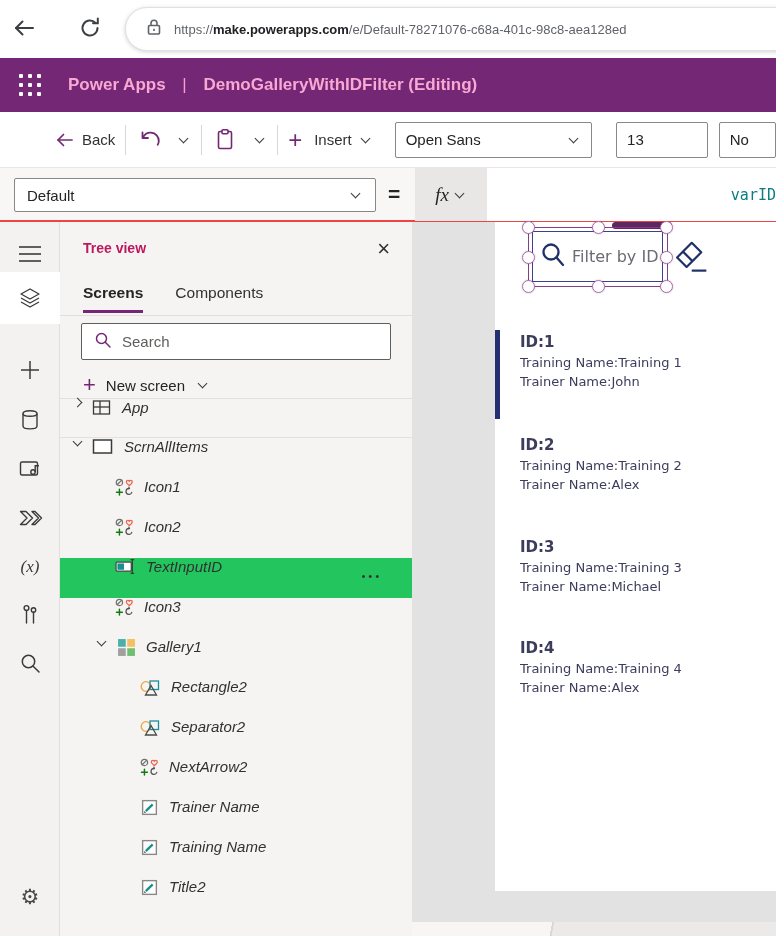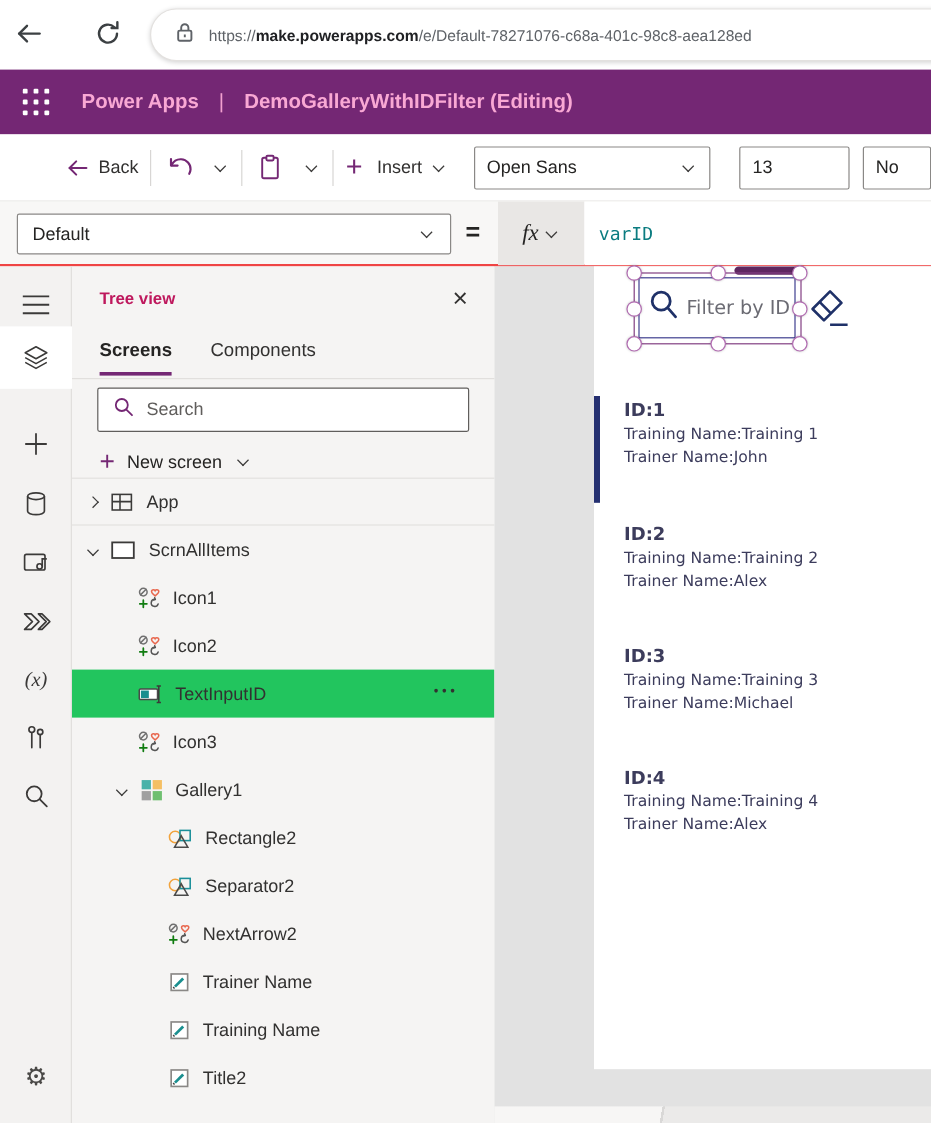--- a/index.html
+++ b/index.html
@@ -43,21 +43,21 @@
                  border-bottom:2px solid #ef4444; }
   .prop-select { position:absolute; left:14px; top:10px; width:362px; height:34px; background:#fff;
                  border:1px solid #8a8886; border-radius:2px; display:flex; align-items:center;
                  padding:0 12px; font-size:15px; color:#252423; cursor:pointer; }
   .prop-select .chev { margin-left:auto; }
   .equals { position:absolute; left:388px; top:14px; font-size:21px; font-weight:700; color:#252423; }
   .fx-btn { position:absolute; left:415px; top:0; width:72px; height:53px; background:#e9e7e5;
             display:flex; align-items:center; justify-content:center; cursor:pointer; }
   .fx-btn .fx { font-family:"Liberation Serif",serif; font-style:italic; font-size:19px; color:#252423; }
   .formula-field { position:absolute; left:487px; top:0; width:289px; height:53px; background:#fff;
-                   display:flex; align-items:center; }
+                   display:flex; align-items:center;justify-content:flex-end; }
   .formula-text { font-family:"DejaVu Sans Mono",monospace; font-size:15px; color:#0b7c80; margin-left:12px; }
 
   
   .rail { position:absolute; left:0; top:222px; width:60px; height:714px; background:#f3f2f1;
           border-right:1px solid #e1dfdd; }
   .rail-item { position:absolute; left:0; width:60px; height:44px; display:flex;
                align-items:center; justify-content:center; cursor:pointer; color:#3b3a39; }
   .rail-item.selected { background:#fff; height:52px; }
   .rail svg { stroke:#3b3a39; fill:none; stroke-width:1.4; }
   .varx { font-family:"Liberation Serif",serif; font-style:italic; font-size:17px; color:#3b3a39; }
@@ -74,21 +74,21 @@
   .tp-search { position:absolute; left:21px; top:101px; width:310px; height:37px; background:#fff;
                border:1px solid #605e5c; border-radius:2px; display:flex; align-items:center; }
   .tp-search input { border:none; outline:none; font-size:15px; color:#323130; width:230px;
                      font-family:"Liberation Sans",sans-serif; background:transparent; }
   .tp-search input::placeholder { color:#605e5c; }
   .new-screen { position:absolute; left:23px; top:146px; height:34px; display:flex; align-items:center; cursor:pointer; }
   .plus-purple { color:#742774; font-size:22px; font-weight:400; margin-right:10px; line-height:1; }
   .new-screen-label { font-size:15px; color:#252423; }
 
   .tree-rows { position:absolute; left:0; top:176px; width:352px; }
-  .trow { height:40px; display:flex; align-items:center; font-size:15px; color:#323130; cursor:pointer; position:relative; }
+  .trow { height:40px; display:flex; align-items:flex-start; font-size:15px; color:#323130; cursor:pointer; position:relative;font-style:italic; }
   .trow.selected { background:#22c55e; }
   .trow .rlabel { margin-left:10px; white-space:nowrap; }
   .trow .exp { margin-right:10px; }
   .exp { display:inline-block; width:7px; height:7px; border-right:1.3px solid #3b3a39; border-bottom:1.3px solid #3b3a39; }
   .exp.down { transform:rotate(45deg); }
   .exp.right { transform:rotate(-45deg); }
   .ind0 { padding-left:14px; }
   .ind1 { padding-left:55px; } .ind1c { padding-left:38px; }
   .ind2 { padding-left:80px; }
   .hl-top { border-top:1px solid #e3e1df; }

